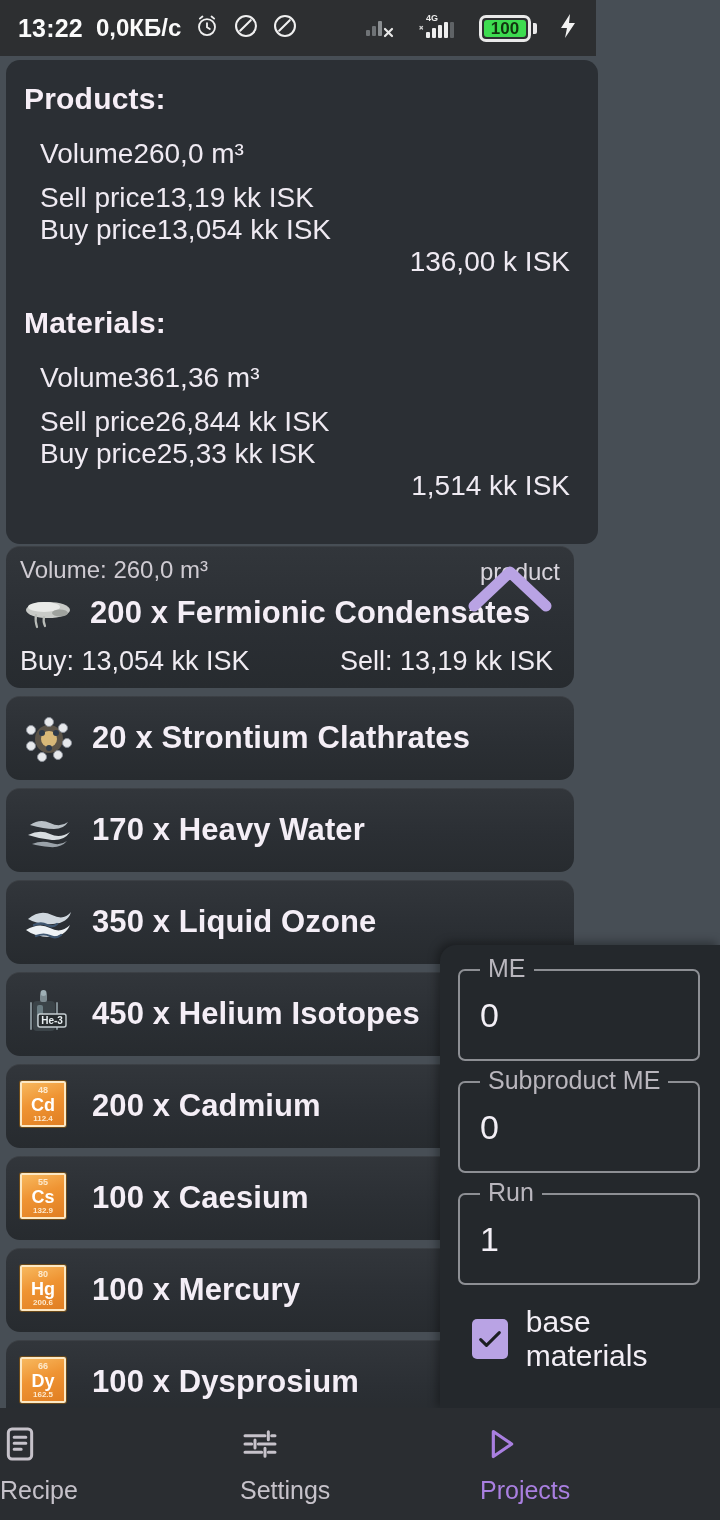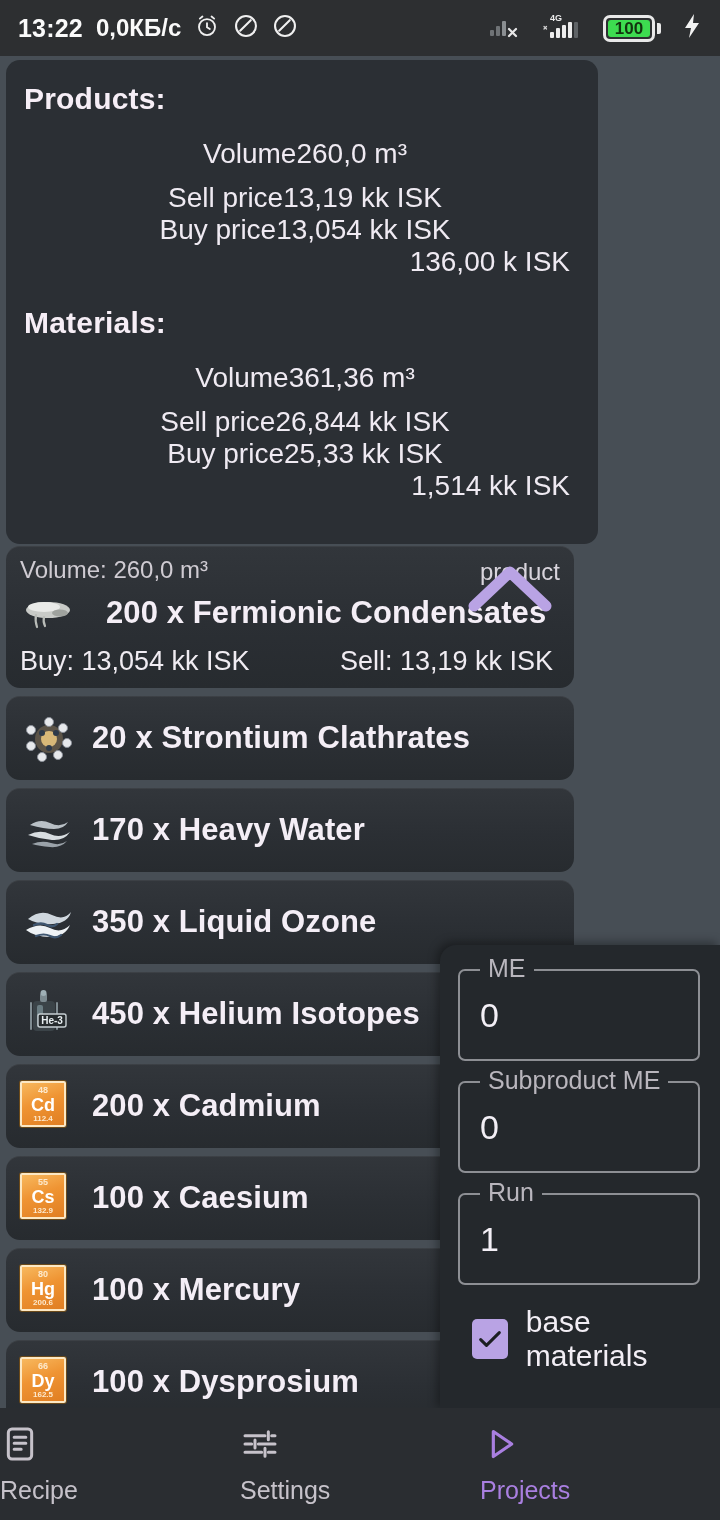--- a/index.html
+++ b/index.html
@@ -7,21 +7,21 @@
   body {
     background:#474e55;
     font-family:"Liberation Sans", sans-serif;
     color:#f2eef5;
     overflow:hidden;
     position:relative;
   }
 
   
   #statusbar{
-    position:absolute; top:0; left:0; width:720px; height:56px;
+    position:absolute; top:0; left:0; width:596px; height:56px;
     background:#2d2f31;
     display:flex; align-items:center;
     padding:12px 18px;
   }
   #statusbar .left{ display:flex; align-items:center; gap:13px; }
   #statusbar .time{ font-size:25px; font-weight:bold; letter-spacing:.2px; color:#fafafa;}
   #statusbar .net{ font-size:24px; font-weight:bold; color:#fafafa;}
   #statusbar .right{ margin-left:auto; display:flex; align-items:center; gap:21px;}
   .sb-ico{ display:block; }
 
@@ -41,21 +41,21 @@
   .batt-tip{ width:4px; height:11px; background:#e9e9e9; border-radius:0 2px 2px 0; margin-left:2px;}
 
   
   #summary{
     position:absolute; left:6px; top:60px; width:592px; height:484px;
     background:#2b2f34;
     border-radius:14px;
     padding:22px 18px 0 18px;
   }
   .sec-title{ font-size:30px; font-weight:bold; color:#f6eef6; letter-spacing:.2px;}
-  .srow{ display:flex; justify-content:center; align-items:baseline; padding:0 10px 0 16px;}
+  .srow{ display:flex; justify-content:flex-start; align-items:baseline; padding:0 10px 0 16px;}
   .srow .k{ font-size:28px; color:#efeaf2; font-weight:400;}
   .srow .v{ font-size:28px; color:#efeaf2; font-weight:400;}
   .srow.only-v{ justify-content:flex-end; }
   #summary .gap-a{height:22px;} #summary .gap-b{height:12px;} #summary .gap-c{height:28px;}
 
   
   #list{ position:absolute; left:0; top:546px; width:580px; height:862px; overflow:hidden; }
   .card{
     position:relative;
     margin:0 6px 8px 6px;
@@ -67,21 +67,21 @@
   .card.mat{ height:84px; display:flex; align-items:center; padding:4px 14px; }
 
   .vol-line{ font-size:24px; color:#cfcbd2; }
   .prod-tag{
     position:absolute; right:14px; top:12px; font-size:24px; color:#d9d5dd;
   }
   .chev-up{
     position:absolute; right:22px; top:18px; width:84px; height:50px;
     pointer-events:none;
   }
-  .prod-main{ display:flex; align-items:center; gap:28px; margin-top:4px; }
+  .prod-main{ display:flex; align-items:center; gap:12px; margin-top:4px; }
   .prod-name{ font-size:31px; font-weight:bold; color:#f4eef6; letter-spacing:.1px;}
   .price-row{ display:flex; margin-top:8px; font-size:27px; color:#f0ecf2;}
   .price-row .buy{ width:320px; }
 
   .mat-name{ font-size:31px; font-weight:bold; color:#f4eef6; margin-left:14px; letter-spacing:.1px;}
   .chev-right{ position:absolute; right:24px; top:50%; transform:translateY(-50%); }
 
   
   .ico{ width:58px; height:50px; flex:0 0 58px; position:relative; }
   .ico svg{ display:block; }

